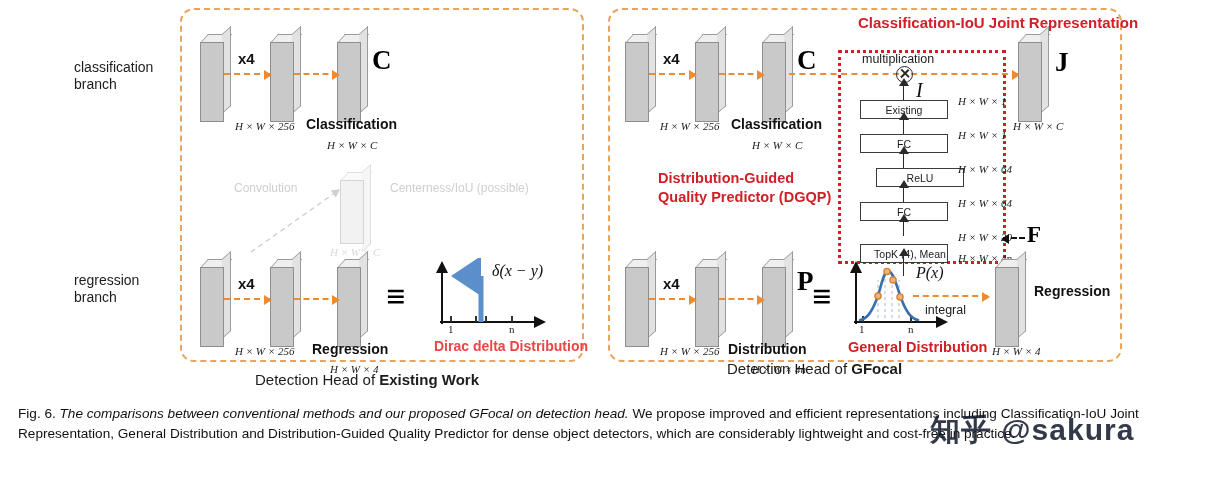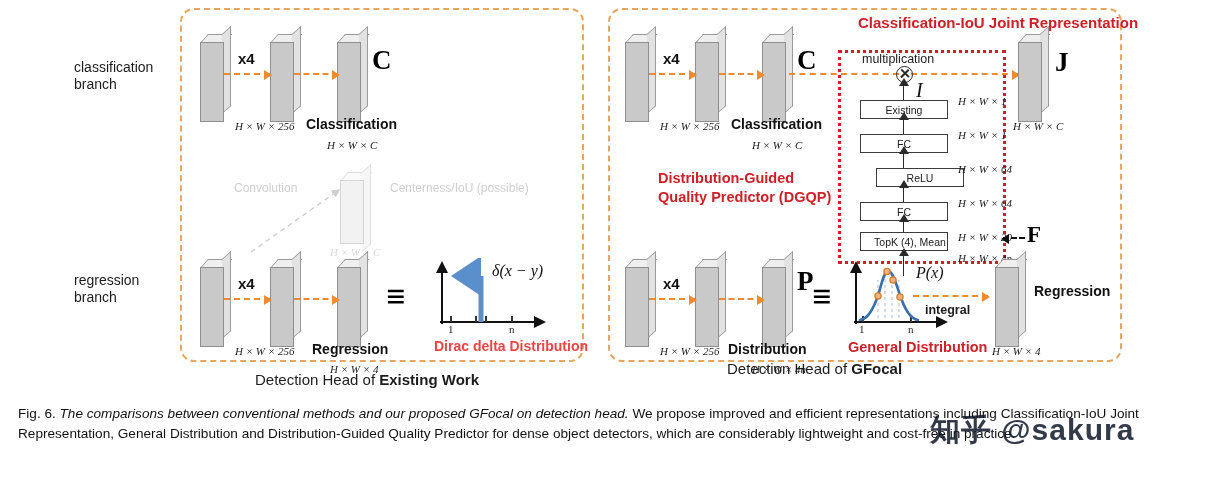--- a/index.html
+++ b/index.html
@@ -332,21 +332,21 @@
   </div>
   <div class="dim" style="left:958px;top:163px;">H × W × 64</div>
 
   <div class="vbar" style="left:903px;top:188px;height:14px;"></div>
   <div class="dgqp-layer" style="top:202px;">
     <span>FC</span>
   </div>
   <div class="dim" style="left:958px;top:197px;">H × W × 64</div>
 
   <div class="vbar" style="left:903px;top:222px;height:14px;"></div>
-  <div class="dgqp-layer" style="top:232px;padding-left:12px;">
+  <div class="dgqp-layer" style="top:244px;padding-left:12px;">
     <span>TopK (4), Mean</span>
   </div>
   <div class="dim" style="left:958px;top:231px;">H × W × 20</div>
 
   <div class="vbar" style="left:903px;top:256px;height:20px;"></div>
   <div class="dim" style="left:958px;top:252px;">H × W × 4n</div>
 
   <div class="f-arrow" style="left:1003px;top:237px;width:22px;"></div>
   <div class="bigsym" style="left:1027px;top:222px;font-size:23px;">F</div>
 
@@ -409,21 +409,21 @@
     <circle cx="39" cy="13.5" r="3.1" fill="#f0b27a" stroke="#d4802f" stroke-width="1.3"></circle>
     <circle cx="45" cy="22" r="3.1" fill="#f0b27a" stroke="#d4802f" stroke-width="1.3"></circle>
     <circle cx="52" cy="39" r="3.1" fill="#f0b27a" stroke="#d4802f" stroke-width="1.3"></circle>
   </svg>
   <div class="dim" style="left:859px;top:323px;font-style:normal;">1</div>
   <div class="dim" style="left:908px;top:323px;font-style:normal;">n</div>
   <div class="mathit" style="left:916px;top:264px;">P(x)</div>
   <div class="red" style="left:848px;top:338px;font-size:14.5px;">General Distribution</div>
 
   <div class="arrow" style="left:913px;top:295px;width:75px;"></div>
-  <div class="plain" style="left:925px;top:303px;font-weight:bold;">integral</div>
+  <div class="plain" style="left:925px;top:303px;">integral</div>
 
   <div class="cube" style="left:995px;top:259px;">
     <div class="top-par"></div>
     <div class="right-par"></div>
     <div class="face"></div>
   </div>
   <div class="name" style="left:1034px;top:283px;">Regression</div>
   <div class="dim" style="left:992px;top:345px;">H × W × 4</div>
 
   <div class="panel-caption" style="left:727px;top:360px;">

